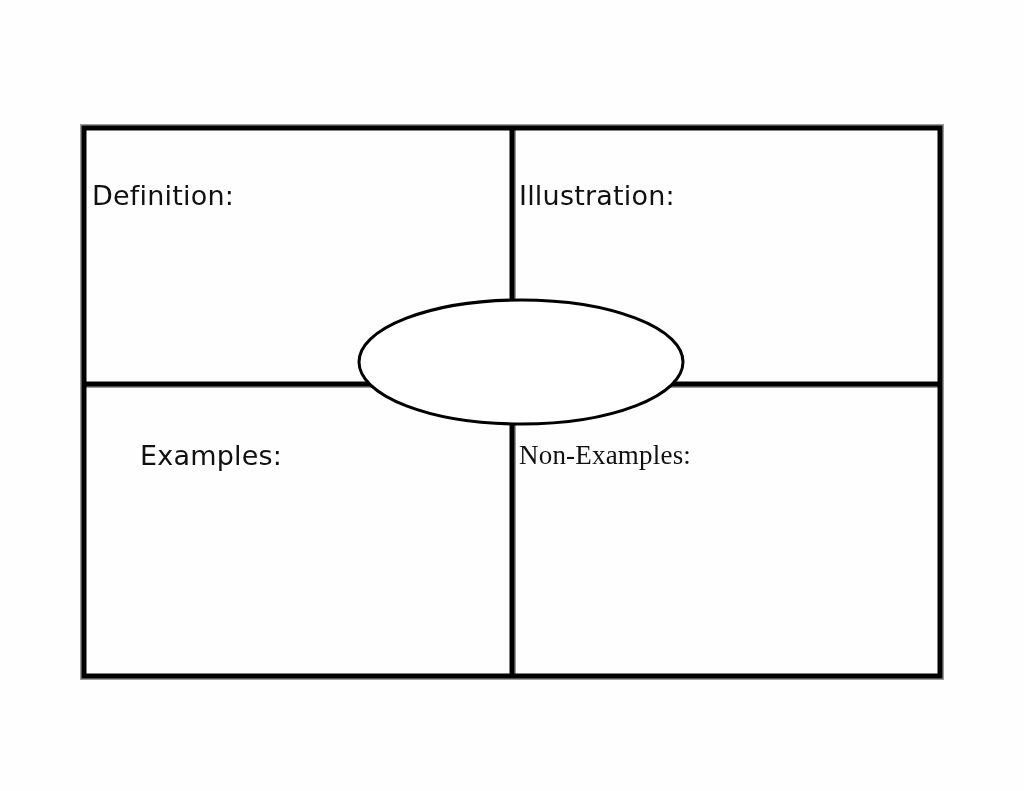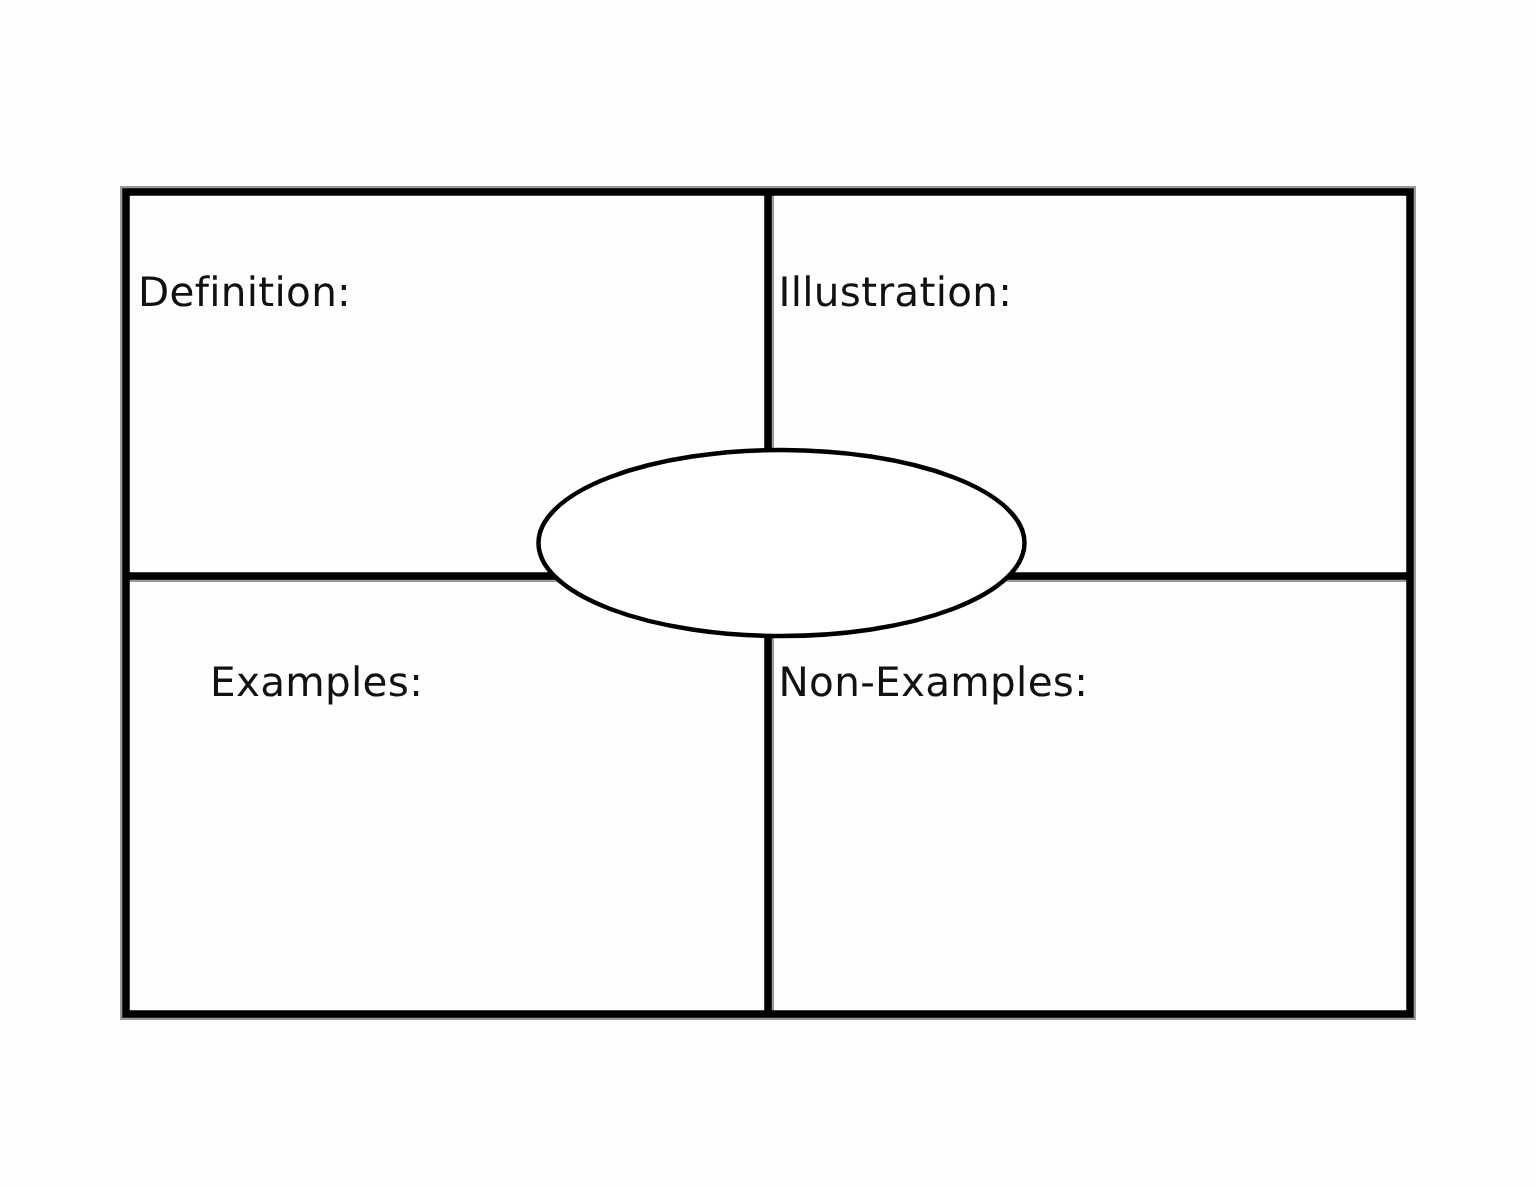--- a/index.html
+++ b/index.html
@@ -47,21 +47,21 @@
     font-size: 27px;
     line-height: 1;
     letter-spacing: 0.2px;
     color: #111111;
     white-space: nowrap;
     font-weight: 400;
   }
   #label-definition   { left: 14px;  top: 60px;  }
   #label-illustration { left: 441px; top: 60px;  }
   #label-examples     { left: 14px;  top: 320px; margin-left: 48px; }
-  #label-nonexamples  { left: 441px; top: 320px; }
+  #label-nonexamples  { left: 441px; top: 320px; font-family: Liberation Serif, serif; }
 
   
   .quad-area {
     position: absolute;
     background: transparent;
   }
   #area-definition   { left: 6px;   top: 6px;   width: 425px; height: 254px; }
   #area-illustration { left: 437px; top: 6px;   width: 425px; height: 254px; }
   #area-examples     { left: 6px;   top: 266px; width: 425px; height: 288px; }
   #area-nonexamples  { left: 437px; top: 266px; width: 425px; height: 288px; }

